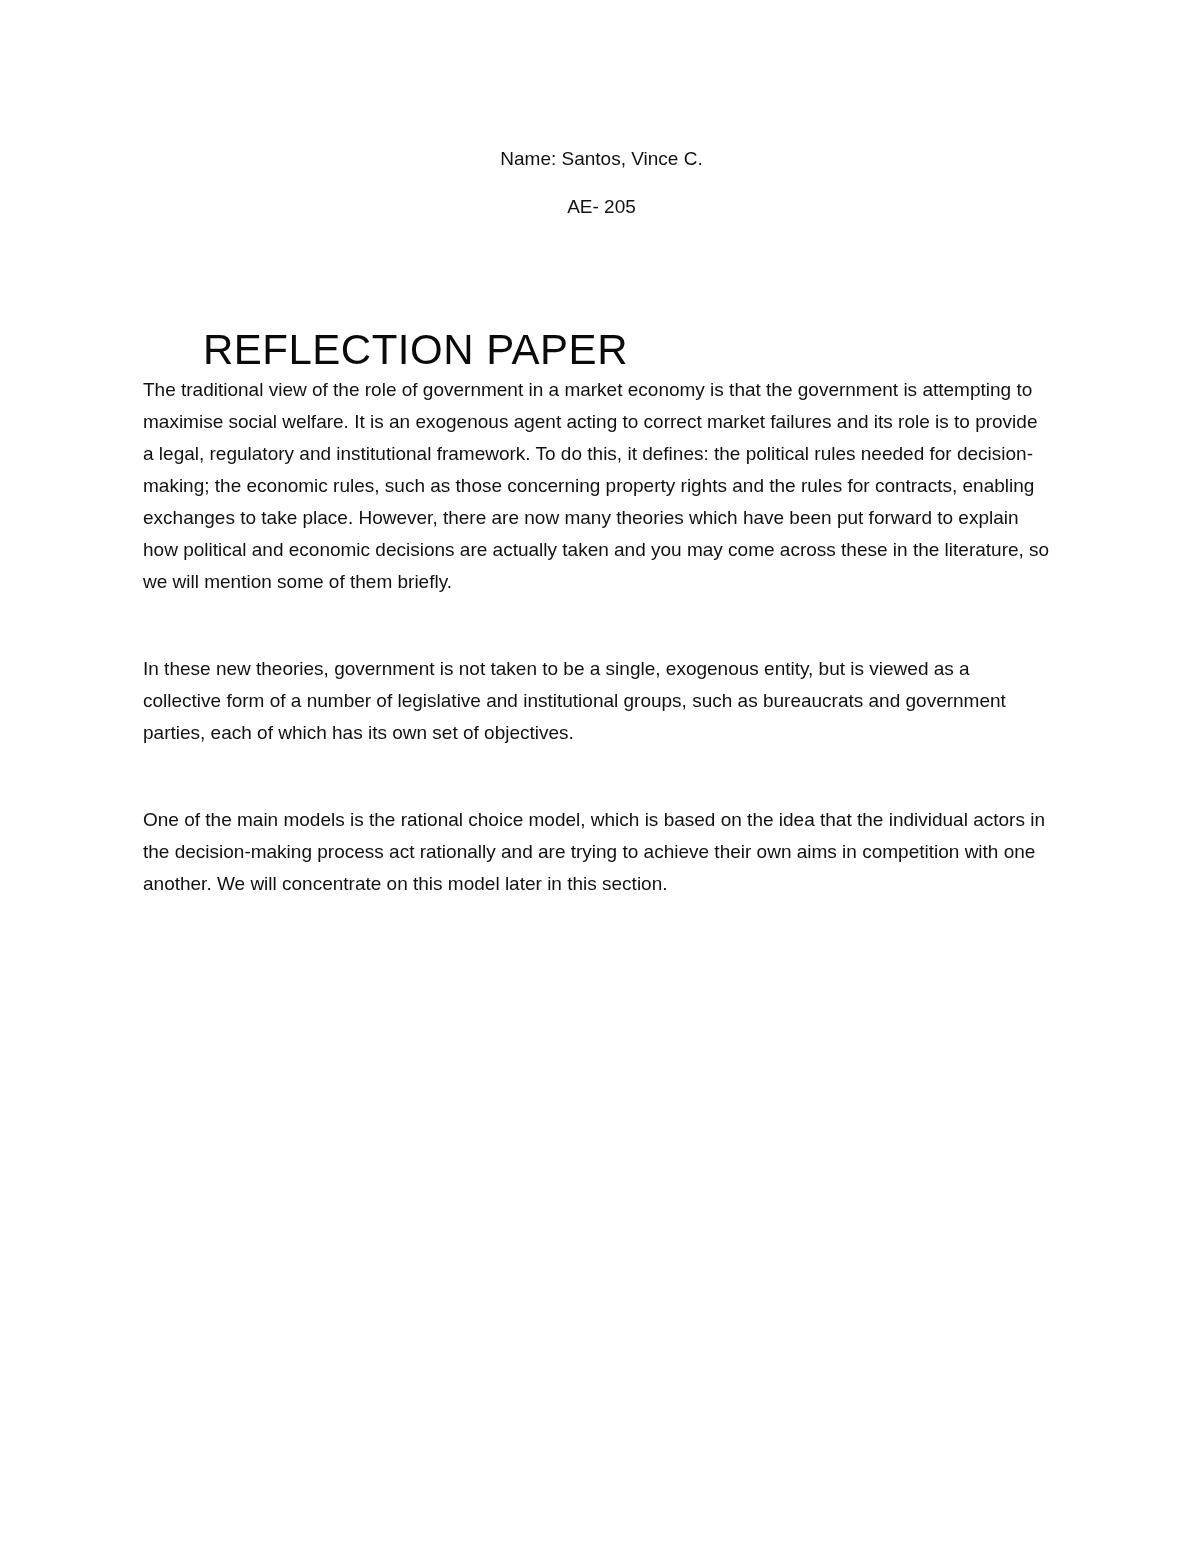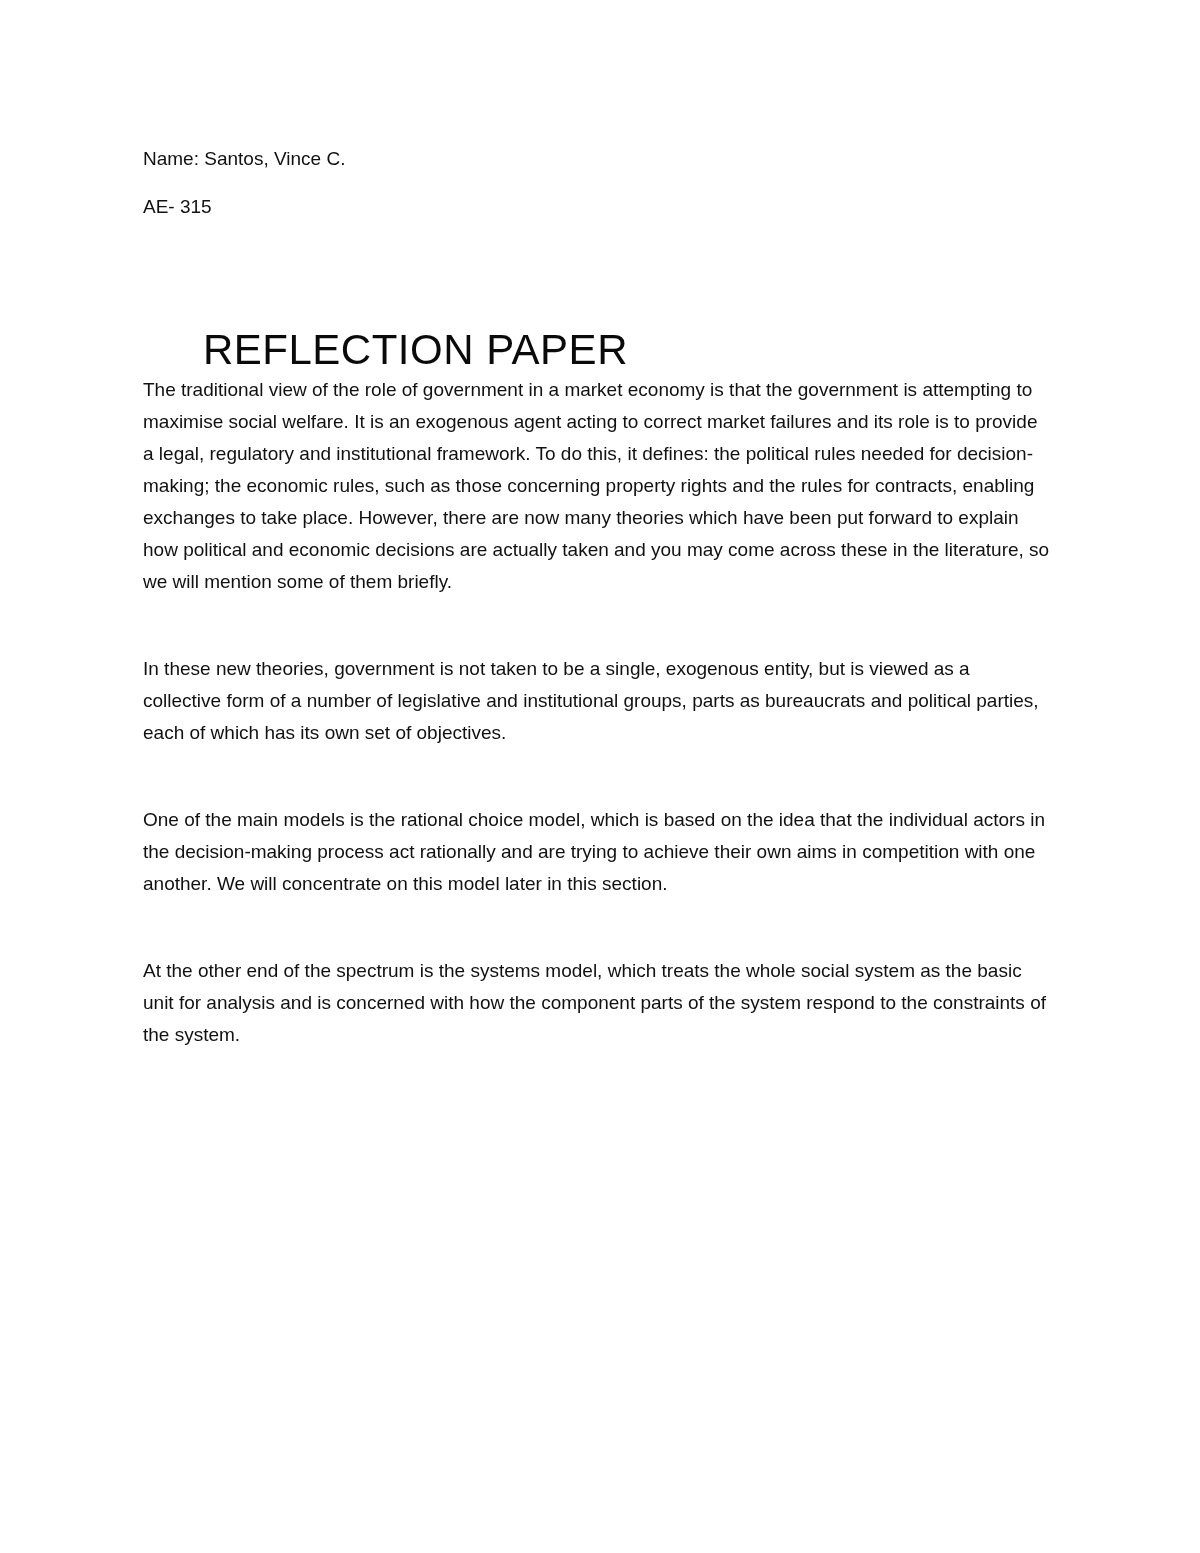--- a/index.html
+++ b/index.html
@@ -21,20 +21,21 @@
     height: 1553px;
     padding: 146px 140px 0 143px;
     background: #ffffff;
   }
   .header-line {
     font-size: 19px;
     line-height: 26px;
     margin: 0 0 22px 0;
     font-weight: 400;
     color: #111111;
+    text-align: center;
   }
   .doc-title {
     font-size: 42px;
     font-weight: 400;
     letter-spacing: 0.5px;
     margin: 106px 0 0 0;
     position: relative;
     left: 60px;
     color: #0a0a0a;
   }
@@ -52,26 +53,25 @@
     max-width: 920px;
     color: #111111;
     text-align: left;
   }
 </style>
 </head>
 <body>
 
 <div class="page">
   <p class="header-line">Name: Santos, Vince C.</p>
-  <p class="header-line">AE- 315</p>
+  <p class="header-line">AE- 205</p>
 
   <h1 class="doc-title">REFLECTION PAPER</h1>
 
 
   <p class="body-paragraph">The traditional view of the role of government in a market economy is that the government is attempting to maximise social welfare. It is an exogenous agent acting to correct market failures and its role is to provide a legal, regulatory and institutional framework. To do this, it defines: the political rules needed for decision-making; the economic rules, such as those concerning property rights and the rules for contracts, enabling exchanges to take place. However, there are now many theories which have been put forward to explain how political and economic decisions are actually taken and you may come across these in the literature, so we will mention some of them briefly.</p>
 
-  <p class="body-paragraph">In these new theories, government is not taken to be a single, exogenous entity, but is viewed as a collective form of a number of legislative and institutional groups, parts as bureaucrats and political parties, each of which has its own set of objectives.</p>
+  <p class="body-paragraph">In these new theories, government is not taken to be a single, exogenous entity, but is viewed as a collective form of a number of legislative and institutional groups, such as bureaucrats and government parties, each of which has its own set of objectives.</p>
 
 
   <p class="body-paragraph">One of the main models is the rational choice model, which is based on the idea that the individual actors in the decision-making process act rationally and are trying to achieve their own aims in competition with one another. We will concentrate on this model later in this section.</p>
 
-  <p class="body-paragraph">At the other end of the spectrum is the systems model, which treats the whole social system as the basic unit for analysis and is concerned with how the component parts of the system respond to the constraints of the system.</p>
 </div>
 
 </body></html>

